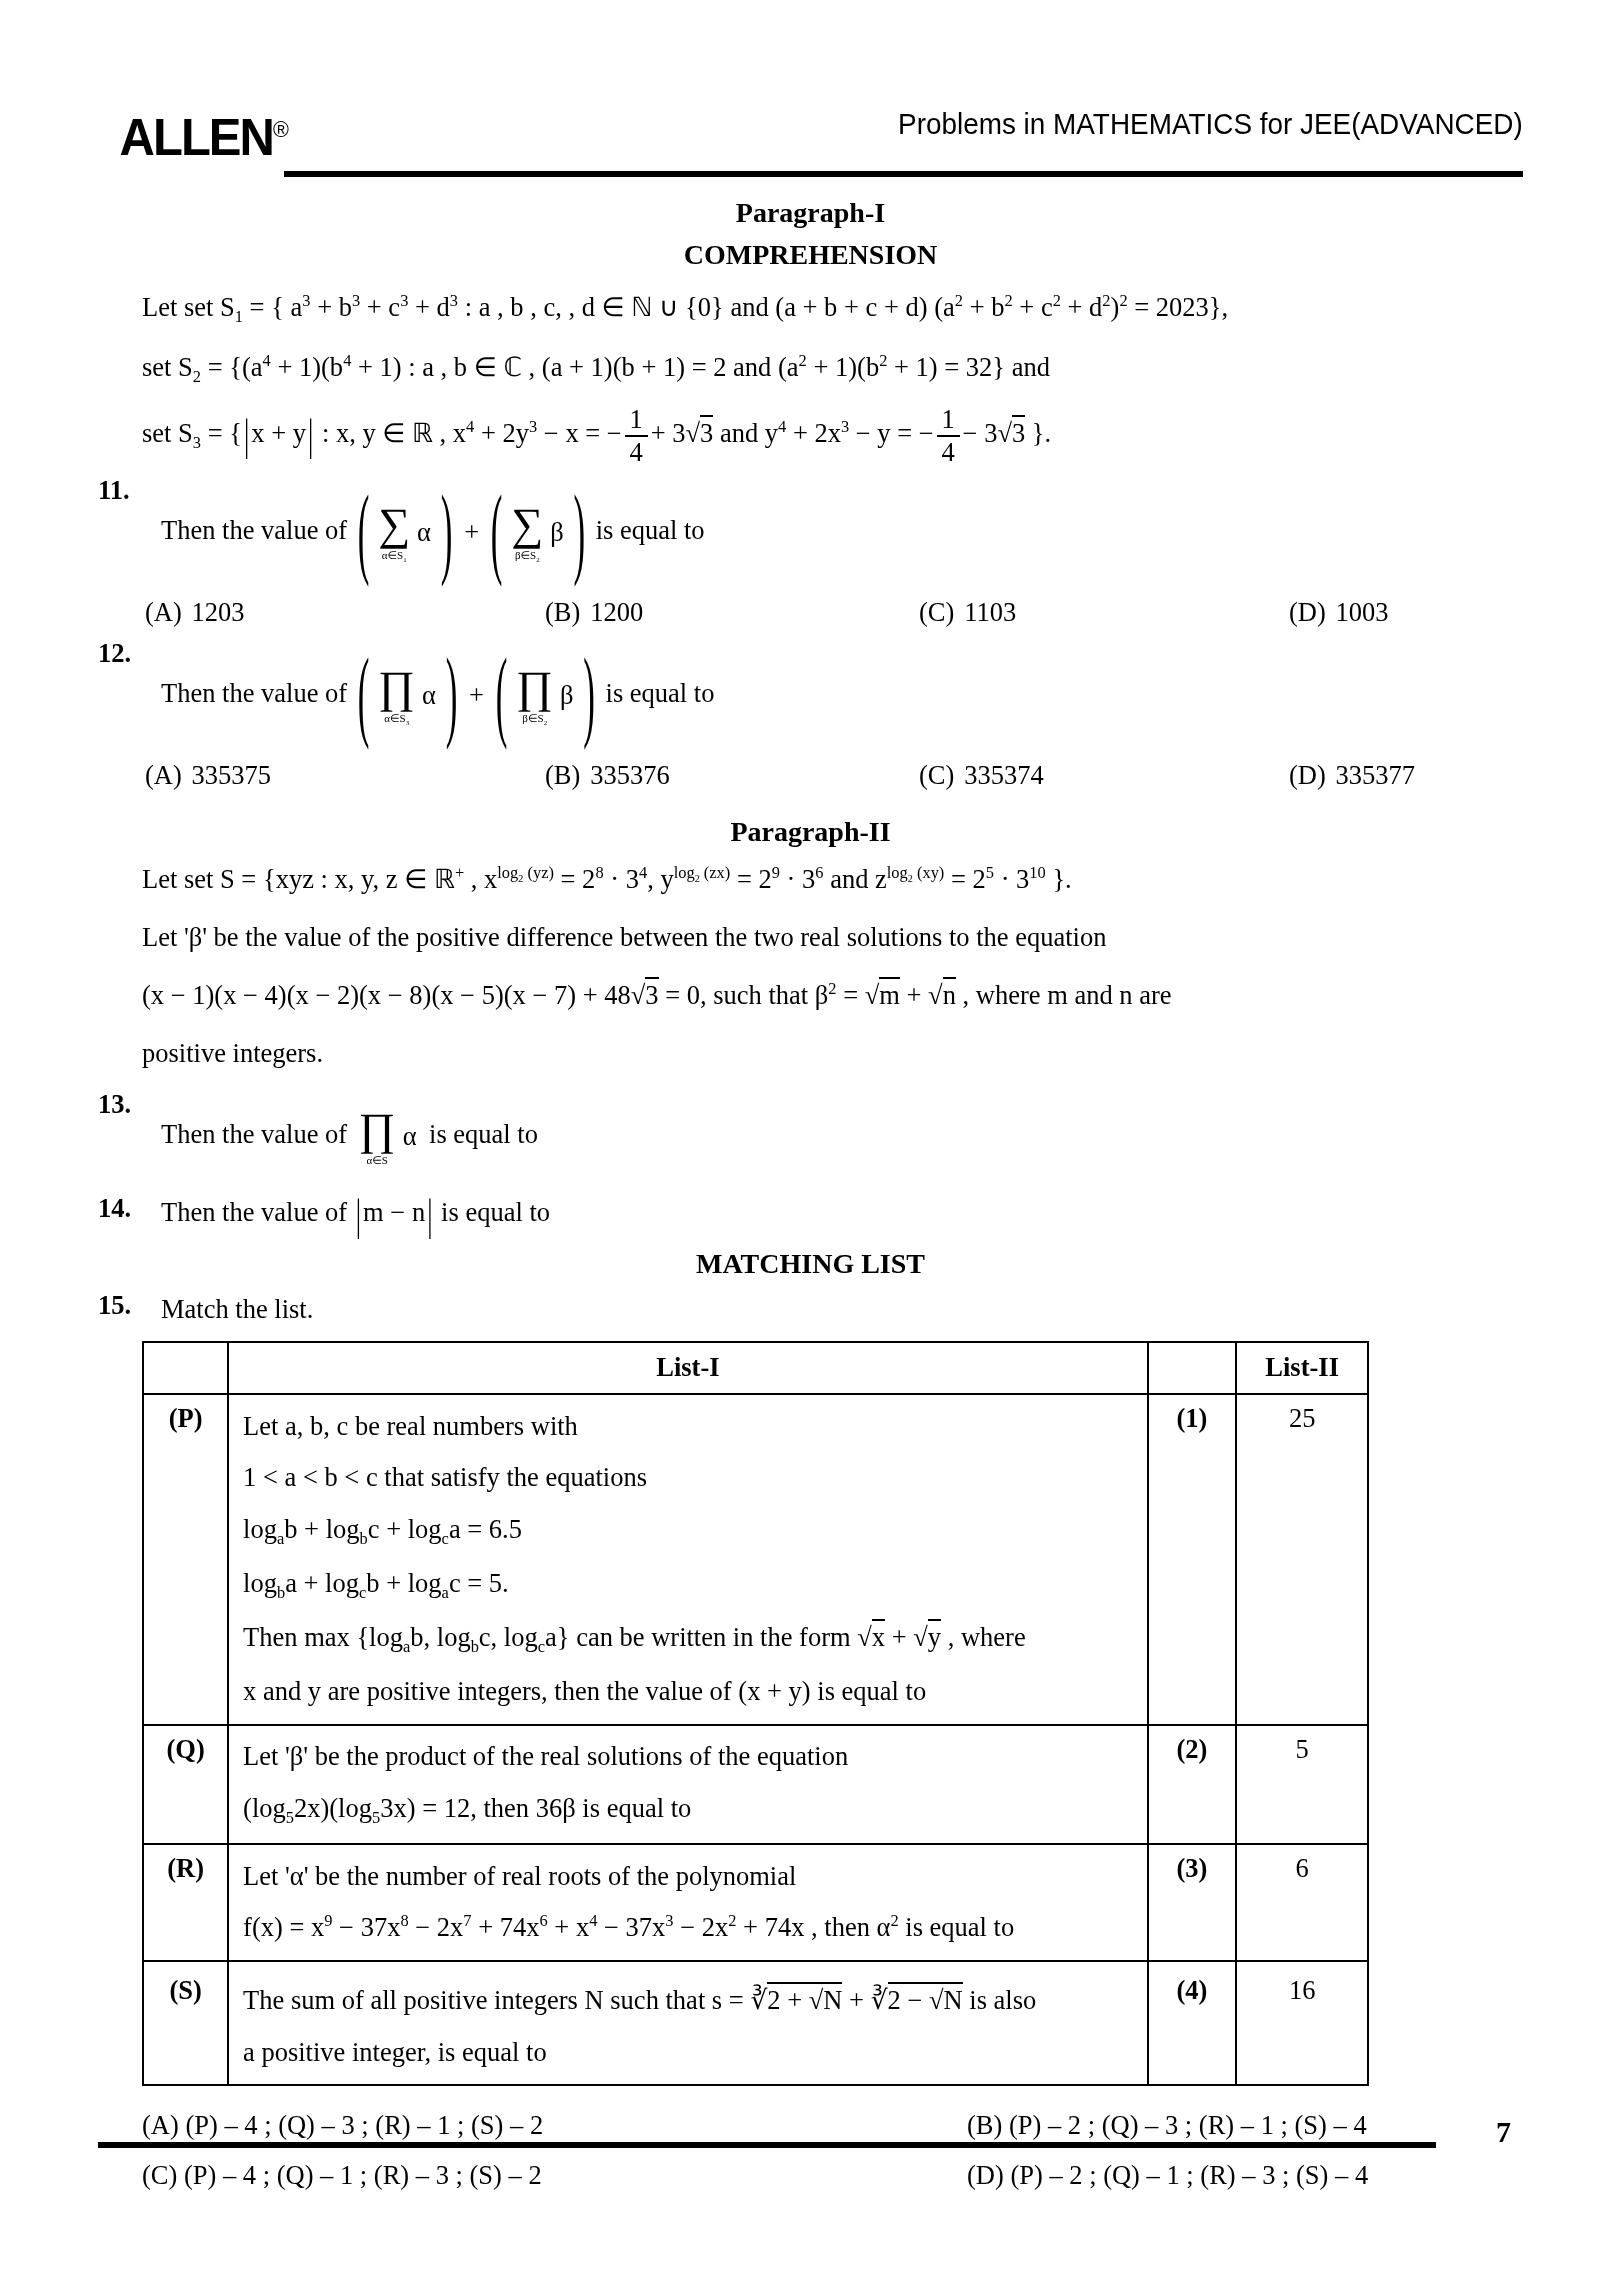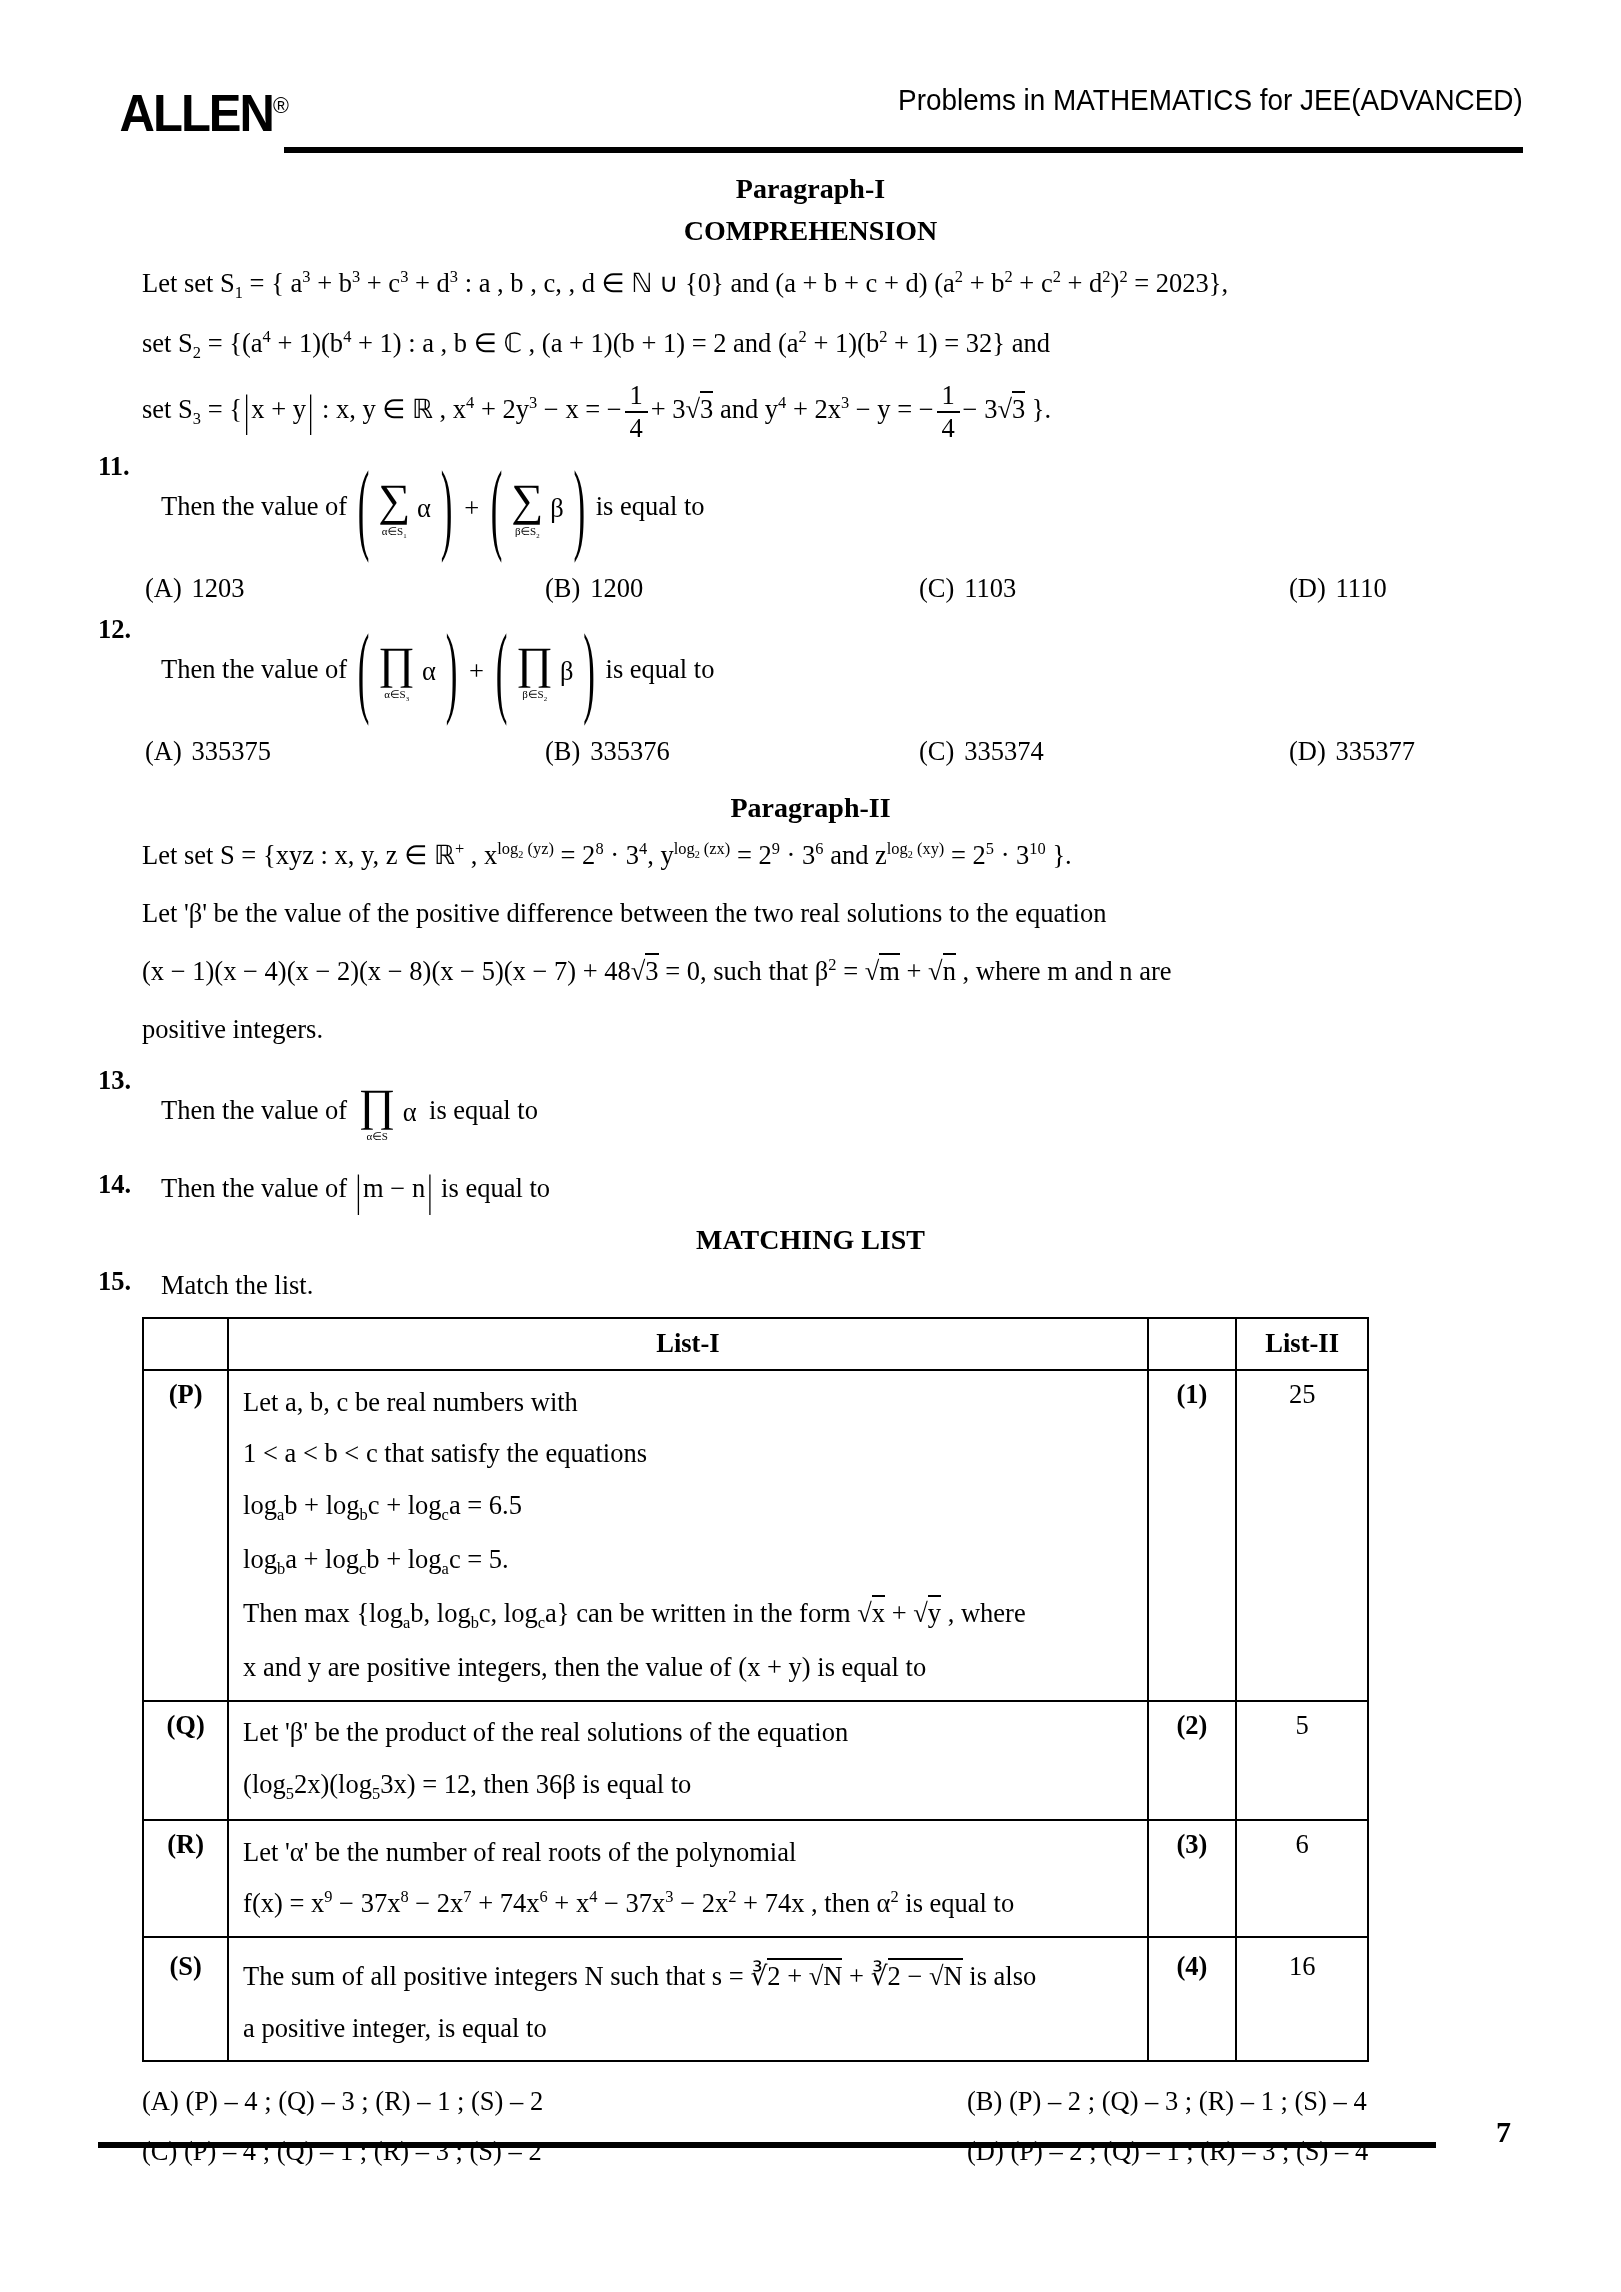--- a/index.html
+++ b/index.html
@@ -1,20 +1,20 @@
 <!DOCTYPE html>
 <html><head>
 <meta charset="utf-8">
 <style>
   html,body{margin:0;padding:0;background:#ffffff;}
   body{
     width:1621px;height:2293px;position:relative;color:#000;
     font-family:"Liberation Serif", serif;font-size:26.5px;
   }
-  .page{padding:81px 98px 0 98px;}
+  .page{padding:105px 98px 0 98px;}
   sup{font-size:0.62em;}
   sub{font-size:0.62em;}
 
   
   .header{position:relative;height:82px;}
   .logo{
     position:absolute;left:21.6px;top:3.9px;
     font-family:"Liberation Sans", sans-serif;font-weight:900;
     font-size:49px;letter-spacing:-2px;transform:scaleY(1.05);
   }
@@ -102,21 +102,21 @@
               <span class="op">∑</span>
               <span class="lim">β∈S<sub>2</sub></span>
             </span><span class="mvar">β</span><span class="bp">)</span> is equal to</span>
         </div>
     </div>
   </div>
   <div class="opts">
     <span class="opt"><span>(A)</span><span>1203</span></span>
     <span class="opt"><span>(B)</span><span>1200</span></span>
     <span class="opt"><span>(C)</span><span>1103</span></span>
-    <span class="opt"><span>(D)</span><span>1110</span></span>
+    <span class="opt"><span>(D)</span><span>1003</span></span>
   </div>
 
   <div class="q">
     <div class="qnum">12.</div>
     <div class="qbody">
       <div class="qstem">
           <span>Then the value of <span class="bp">(</span><span class="bigop">
               <span class="op">∏</span>
               <span class="lim">α∈S<sub>3</sub></span>
             </span><span class="mvar">α</span><span class="bp">)</span><span class="plus">+</span><span class="bp">(</span><span class="bigop">

